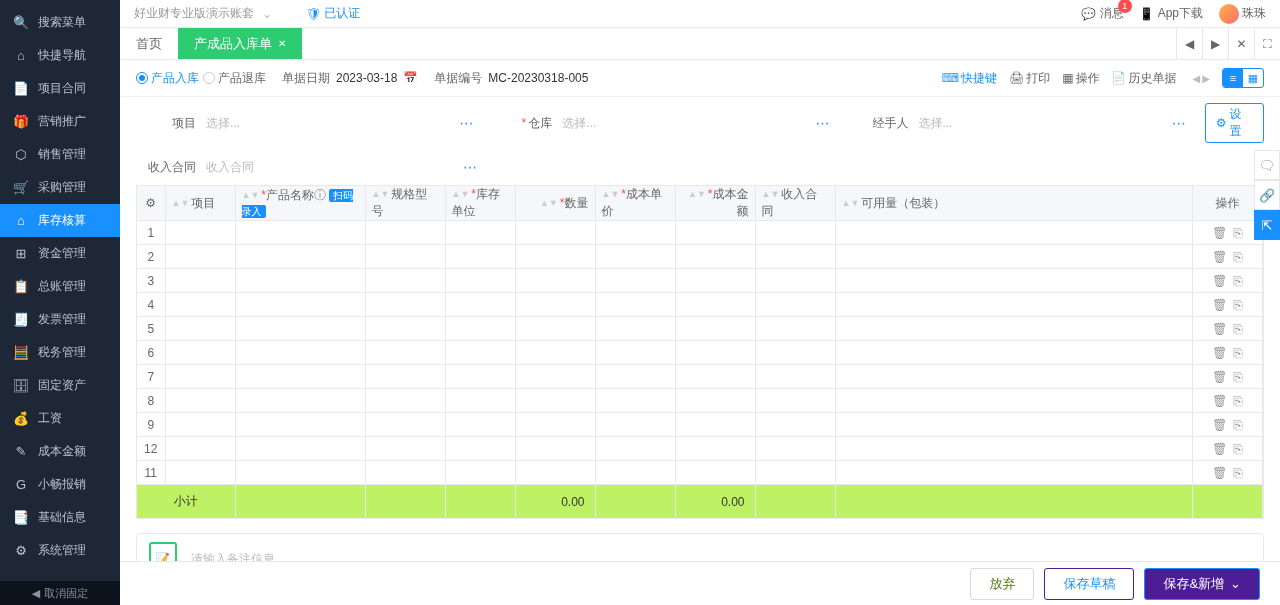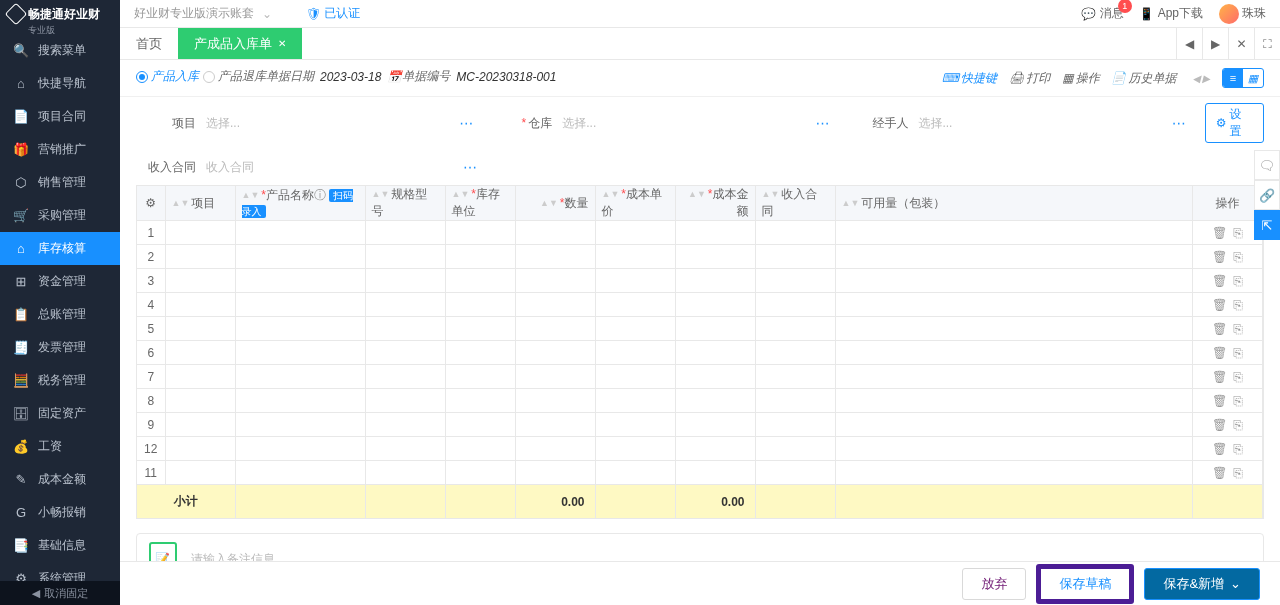--- a/index.html
+++ b/index.html
@@ -31,21 +31,21 @@
 .tabs-bar { height:32px; border-bottom:1px solid #e8e8e8; display:flex; align-items:stretch; }
 .tab { padding:0 16px; display:flex; align-items:center; gap:6px; cursor:pointer; font-size:13px; }
 .tab.home { color:#666; }
 .tab.active { background:#2ecc71; color:#fff; }
 .tab-close { font-size:10px; }
 .tabs-ctrl { margin-left:auto; display:flex; align-items:center; }
 .tabs-ctrl span { width:26px; height:32px; display:flex; align-items:center; justify-content:center; border-left:1px solid #e8e8e8; cursor:pointer; color:#666; }
 
 .content { flex:1; overflow:auto; padding:0; }
 
-.form-header { display:flex; align-items:flex-start; padding:8px 16px; border-bottom:1px solid #f0f0f0; font-style:italic;}
+.form-header { display:flex; align-items:center; padding:8px 16px; border-bottom:1px solid #f0f0f0; gap:16px;}
 .radio-grp { display:flex; gap:4px; }
 .radio { display:flex; align-items:center; gap:3px; color:#666; cursor:pointer; }
 .radio.checked .dot { border-color:#1890ff; }
 .radio.checked .dot::after { content:""; width:6px; height:6px; background:#1890ff; border-radius:50%; }
 .dot { width:12px; height:12px; border:1px solid #ccc; border-radius:50%; display:flex; align-items:center; justify-content:center; }
 .radio.checked { color:#1890ff; }
 .field-inline { display:flex; align-items:center; gap:6px; color:#666; }
 .field-inline .val { color:#333; }
 .header-right { margin-left:auto; display:flex; align-items:center; gap:12px; color:#666; }
 .header-right .link { color:#1890ff; cursor:pointer; display:flex; align-items:center; gap:2px;}
@@ -70,52 +70,47 @@
 .dtab.active { color:#1890ff; border-bottom:2px solid #1890ff; font-weight:500; }
 
 .table-wrap { margin:0 16px; border:1px solid #e8e8e8; }
 table { width:100%; border-collapse:collapse; }
 thead th { background:#f5f7fa; height:28px; font-weight:normal; color:#666; border-right:1px solid #e8e8e8; border-bottom:1px solid #e8e8e8; font-size:12px; padding:0 6px; text-align:left; position:relative; }
 thead th .req { color:#ff4d4f; }
 thead th .sort { color:#ccc; font-size:9px; margin-right:2px; display:inline-flex; flex-direction:column; line-height:5px; vertical-align:middle; }
 tbody td { height:24px; border-right:1px solid #e8e8e8; border-bottom:1px solid #e8e8e8; padding:0 6px; text-align:center; color:#666; }
 tbody td:first-child { width:28px; }
 .scan-tag { background:#1890ff; color:#fff; font-size:10px; padding:1px 4px; border-radius:2px; margin-left:3px; }
-tfoot td { background:#fef9c3; height:24px; border-right:1px solid #e8e8e8; padding:8px 6px; font-weight:700; }
+tfoot td { background:#bef264; height:24px; border-right:1px solid #e8e8e8; padding:8px 6px; font-weight:400; }
 .act-ic { color:#999; cursor:pointer; margin:0 3px; font-size:12px; }
 .col-num { text-align:right !important; padding-right:10px !important; }
 
 .memo { margin:14px 16px; display:flex; align-items:center; gap:14px; border:1px solid #e8e8e8; padding:8px 12px; border-radius:4px; }
 .memo-icon { width:28px; height:34px; border:2px solid #2ecc71; border-radius:3px; display:flex; align-items:center; justify-content:center; color:#2ecc71; }
 .memo input { border:none; outline:none; flex:1; font-size:12px; }
 .memo input::placeholder { color:#bbb; }
 
 .footer { position:absolute; bottom:0; right:0; left:120px; height:44px; border-top:1px solid #e8e8e8; background:#fff; display:flex; align-items:center; justify-content:flex-end; padding:0 20px; gap:10px; }
 .btn { padding:6px 18px; border-radius:3px; cursor:pointer; font-size:13px; }
-.btn-default { border:1px solid #d9d9d9; color:#701a75; background:#fff; }
-.btn-outline { border:5px solid #4c1d95; color:#1890ff; background:#fff; }
-.btn-primary { background:#0369a1; color:#fff; border:1px solid #1890ff; display:flex; align-items:center; gap:6px; }
+.btn-default { border:1px solid #d9d9d9; color:#4d7c0f; background:#fff; }
+.btn-outline { border:1px solid #4c1d95; color:#1890ff; background:#fff; }
+.btn-primary { background:#4c1d95; color:#fff; border:1px solid #1890ff; display:flex; align-items:center; gap:6px; }
 
 .side-tools { position:absolute; right:0; top:150px; display:flex; flex-direction:column; gap:0; }
 .side-tools span { width:26px; height:30px; border:1px solid #e8e8e8; display:flex; align-items:center; justify-content:center; color:#999; cursor:pointer; background:#fff; font-size:13px; }
 .side-tools span.active { background:#1890ff; color:#fff; border-color:#1890ff; }
 
 .carets { display:flex; gap:2px; margin-left:4px; }
 .carets span { color:#bbb; cursor:pointer; font-size:10px; }
 </style>
 </head>
 <body>
 
 <div class="app">
   <div class="sidebar">
-    <div class="logo" style="position:relative">
-      <span class="logo-icon"></span>
-      <span class="logo-text">畅捷通好业财</span>
-      <span class="logo-sub">专业版</span>
-    </div>
     <div class="nav" id="nav">
         <div class="nav-item">
           <span class="nav-icon">🔍</span>
           <span>搜索菜单</span>
         </div>
         <div class="nav-item">
           <span class="nav-icon">⌂</span>
           <span>快捷导航</span>
         </div>
         <div class="nav-item">
@@ -240,21 +235,21 @@
               <span>产品退库</span>
             </div>
         </div>
         <div class="field-inline">
           <span>单据日期</span>
           <span class="val">2023-03-18</span>
           <span style="color:#bbb">📅</span>
         </div>
         <div class="field-inline">
           <span>单据编号</span>
-          <span class="val">MC-20230318-001</span>
+          <span class="val">MC-20230318-005</span>
         </div>
         <div class="header-right">
           <span class="link hbtn">
               <span>⌨</span>
               <span>快捷键</span>
             </span>
           <span class="hbtn">
               <span>🖨</span>
               <span>打印</span>
             </span>

